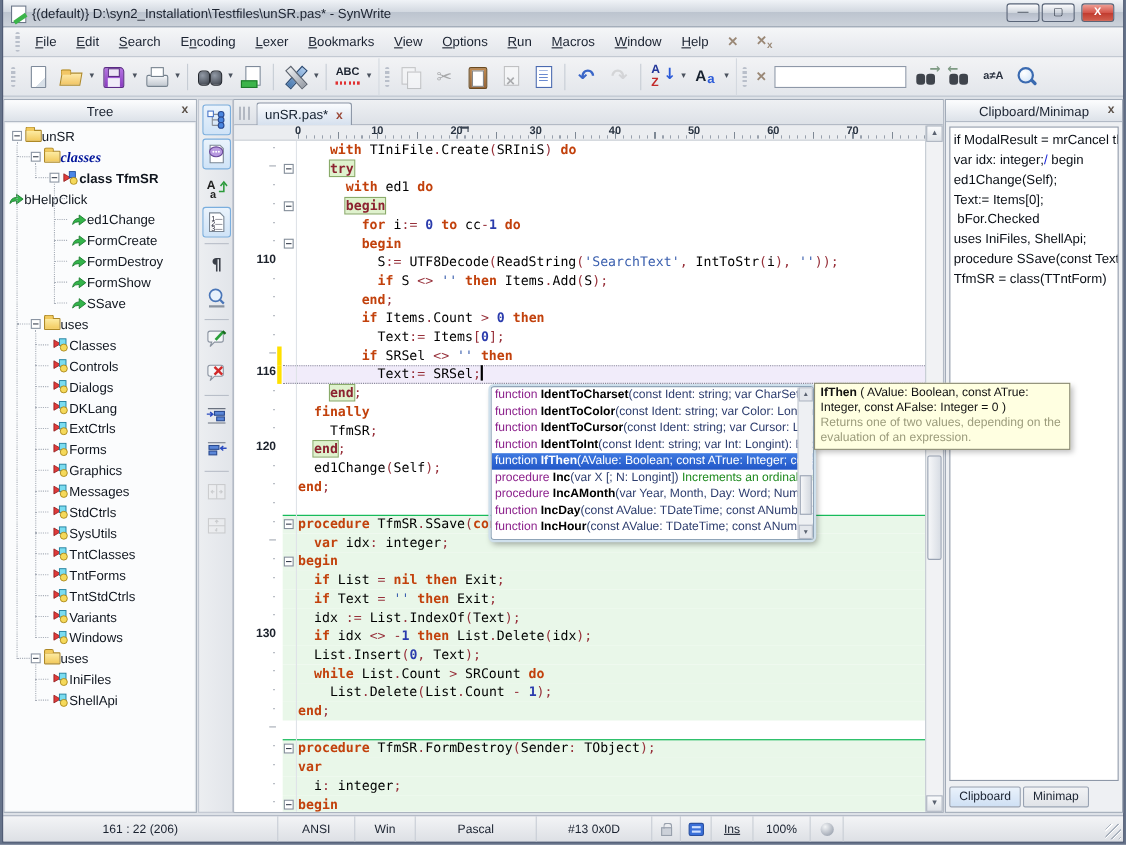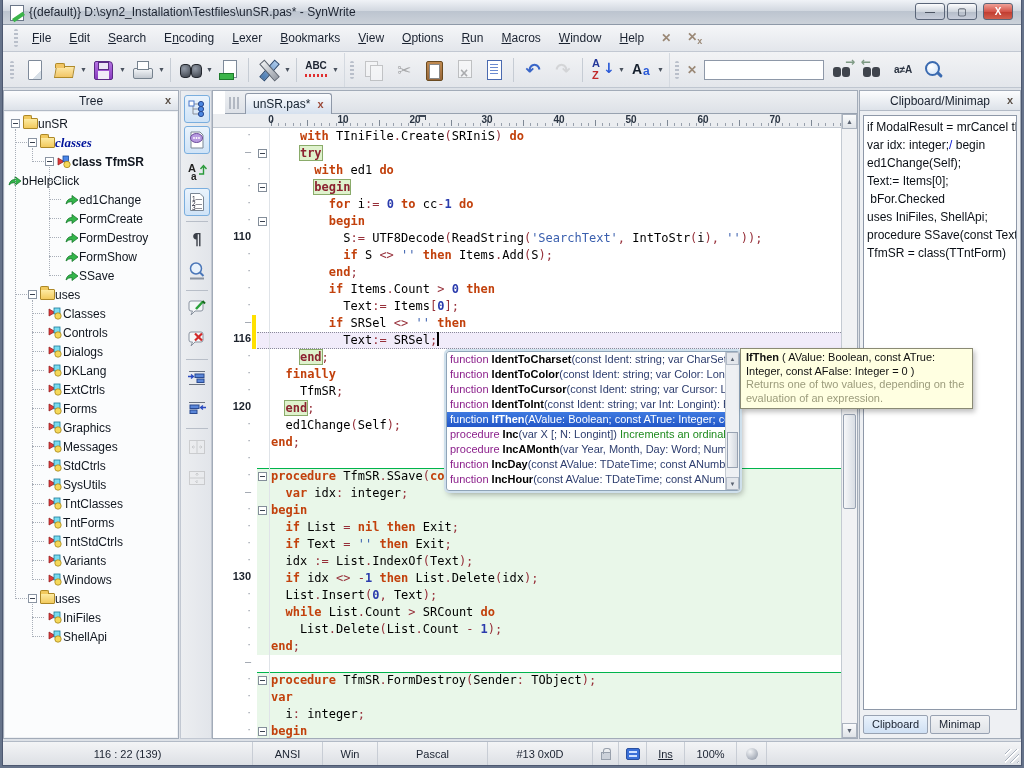--- a/index.html
+++ b/index.html
@@ -86,21 +86,21 @@
 .stub{position:absolute;height:1px;border-top:1px dotted #a8aeb8}
 .vline{position:absolute;width:1px;border-left:1px dotted #a8aeb8}
 
 #vtb{position:absolute;left:177px;width:32px;top:2px;bottom:2px;background:linear-gradient(90deg,#eceef1,#e2e5ea);border:1px solid #c2c8d2;overflow:hidden}
 .vbtn{position:absolute;left:3px;width:26px;height:28px;border-radius:3px;display:flex;align-items:center;justify-content:center}
 .vbtn.on{border:1px solid #7aaede;background:linear-gradient(#eaf3fc,#cfe3f7)}
 .vbtn.dis{opacity:.4;filter:grayscale(1)}
 .vsep{position:absolute;left:5px;width:22px;height:1px;background:#b8bec8}
 
 #editor{position:absolute;left:209px;right:163px;top:2px;bottom:2px;background:#fff;border:1px solid #a2abb8}
-#tabbar{position:absolute;left:12px;right:0;top:0;height:23px;background:linear-gradient(#eef0f3,#dde1e7);border-bottom:1px solid #98a2b0}
+#tabbar{position:absolute;left:0;right:0;top:0;height:23px;background:linear-gradient(#eef0f3,#dde1e7);border-bottom:1px solid #98a2b0}
 #tabgrip{position:absolute;left:4px;top:6px;width:12px;height:12px;background:repeating-linear-gradient(90deg,#b2b8c2 0 2px,transparent 2px 4px)}
 #tab1{position:absolute;left:20px;top:2px;height:21px;padding:0 7px;background:linear-gradient(#fbfcfe,#d5e0ee);border:1px solid #8e98a8;border-bottom:none;border-radius:3px 3px 0 0;font-size:12px;line-height:20px;color:#14202e}
 #tab1 .tx{color:#9a4838;font-weight:bold;font-size:11px;margin-left:7px}
 #ruler{position:absolute;left:0;right:16px;top:23px;height:14px;background:#ebedf0;border-bottom:1px solid #c4cad2}
 #ruler .ticks{position:absolute;left:58px;right:0;bottom:1px;height:3px;background:repeating-linear-gradient(90deg,#98a0ac 0 1px,transparent 1px 7.2px)}
 #ruler .ticks5{position:absolute;left:58px;right:0;bottom:1px;height:6px;background:repeating-linear-gradient(90deg,#7e8894 0 1px,transparent 1px 36px)}
 #ruler .rnum{position:absolute;top:0;width:20px;margin-left:-10px;text-align:center;font:bold 10px "Liberation Sans";color:#2a3442}
 #rtab{position:absolute;top:1px;width:7px;height:5px;border-top:2px solid #3a4452;border-left:1px solid #3a4452;border-right: 1px solid #3a4452;margin-left:-3px}
 #codearea{position:absolute;left:0;right:16px;top:37px;bottom:0;background:#fff;overflow:hidden}
 #codearea .gsep{position:absolute;left:56px;top:0;bottom:0;border-left:1px solid #dfe3e8;z-index:1}
@@ -782,21 +782,21 @@
     </div>
   </div>
 
   <div id="tooltip">
     <span><b>IfThen</b><span> ( AValue: Boolean, const ATrue: Integer, const AFalse: Integer = 0 )</span></span>
     <div class="tt-desc">Returns one of two values, depending on the evaluation of an expression.</div>
   </div>
 
   <div id="statusbar">
     <div id="sgrip"></div>
-  <div class="scell" style="width: 250px;">116 : 22 (139)</div>
+  <div class="scell" style="width: 250px;">161 : 22 (206)</div>
       <div class="scell" style="width: 70px;">ANSI</div>
       <div class="scell" style="width: 55px;">Win</div>
       <div class="scell" style="width: 110px;">Pascal</div>
       <div class="scell" style="width: 105px;">#13 0x0D</div>
       <div class="scell" style="width: 26px;">
         <div class="st-lock"></div>
       </div>
       <div class="scell" style="width: 28px;">
         <div class="st-wrap"></div>
       </div>

